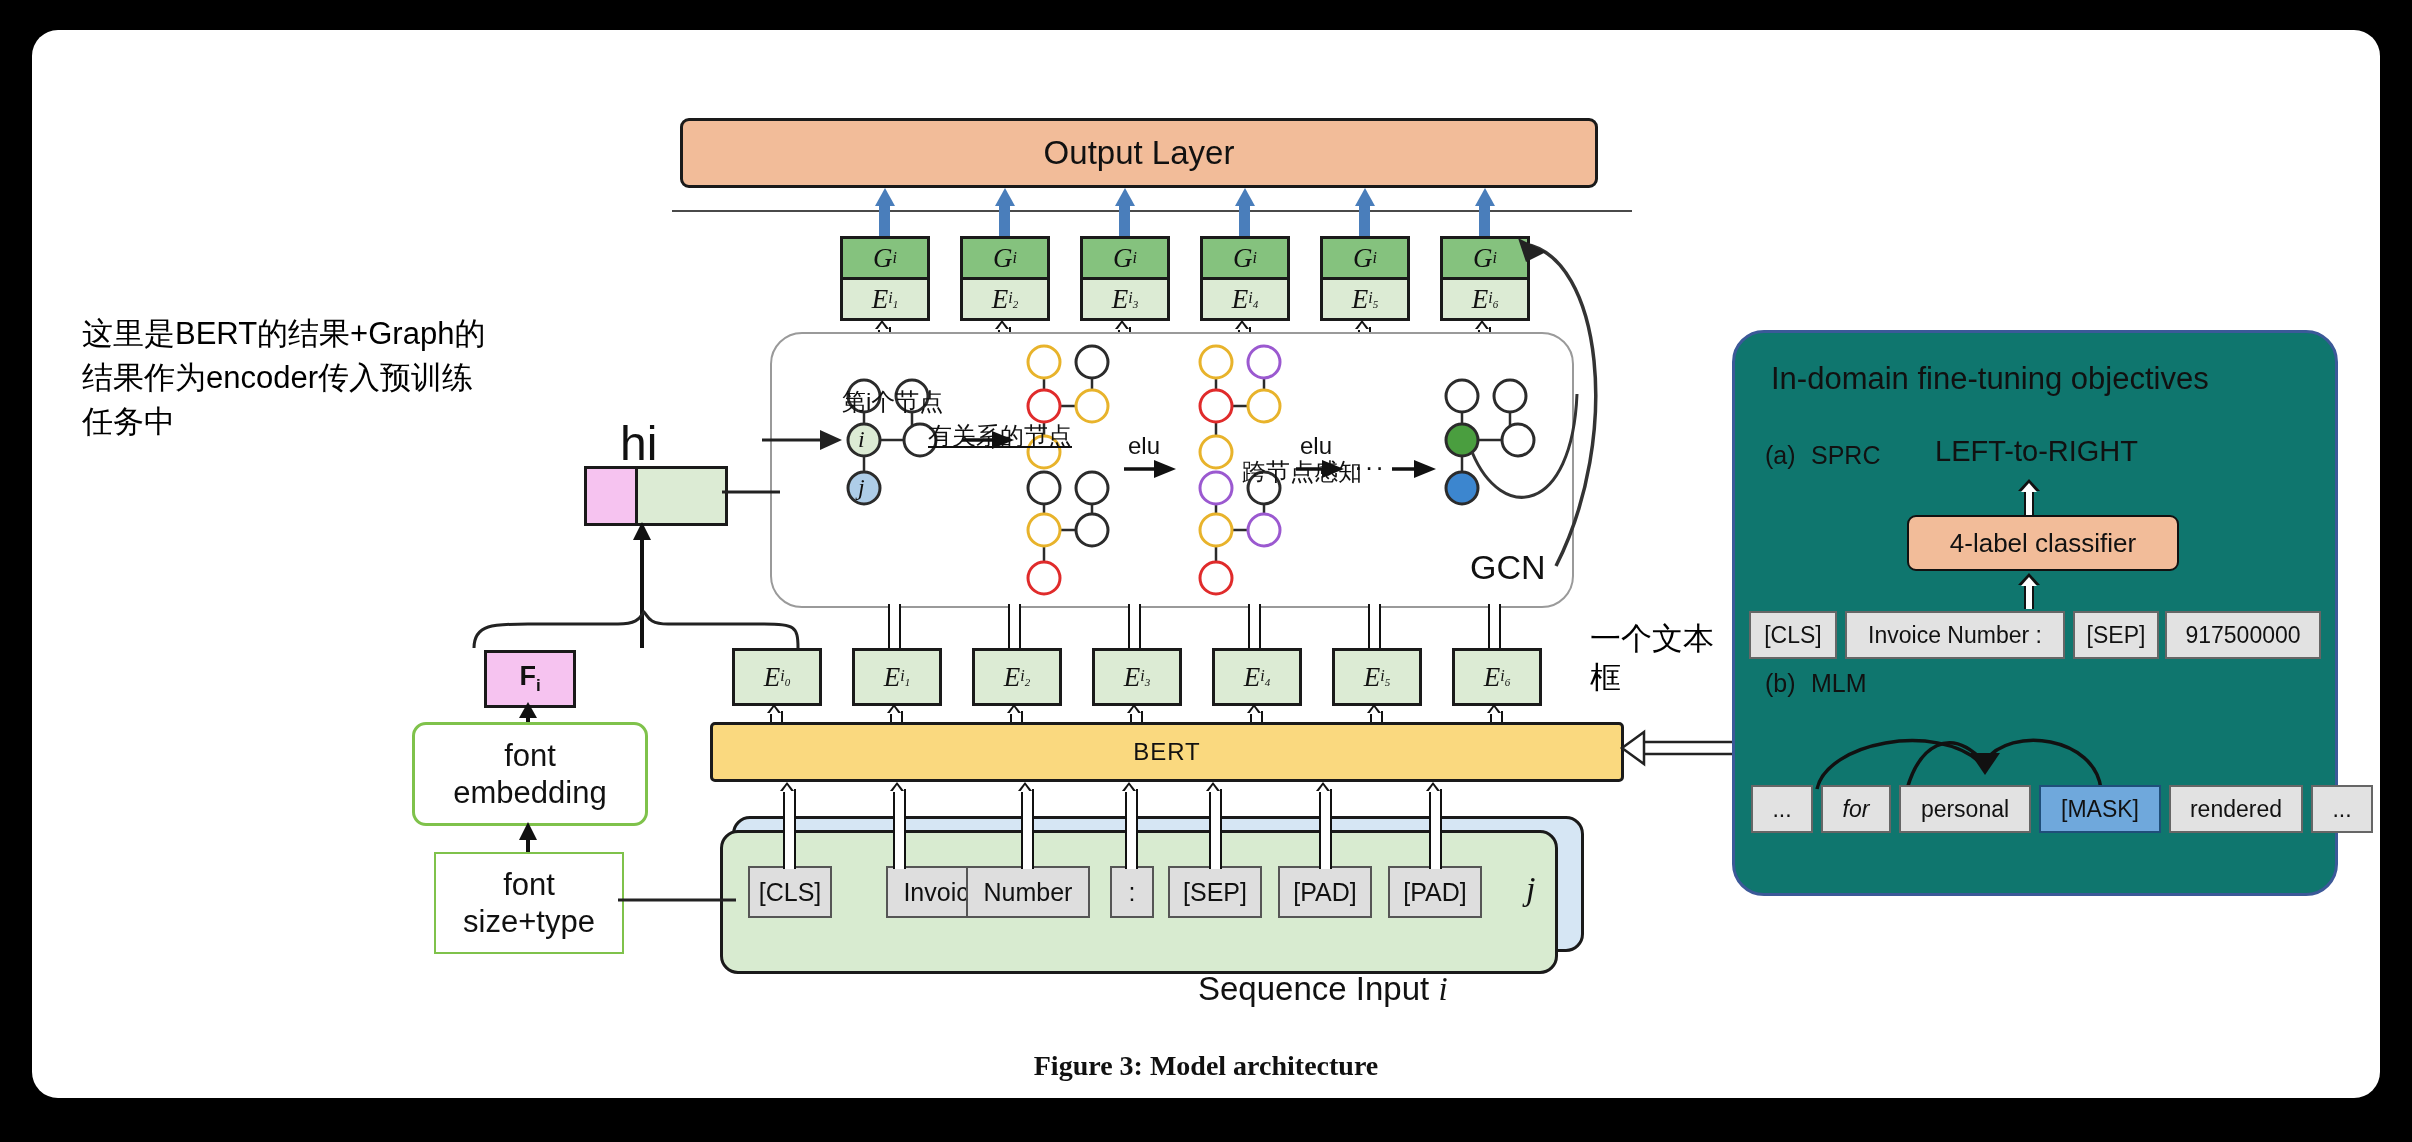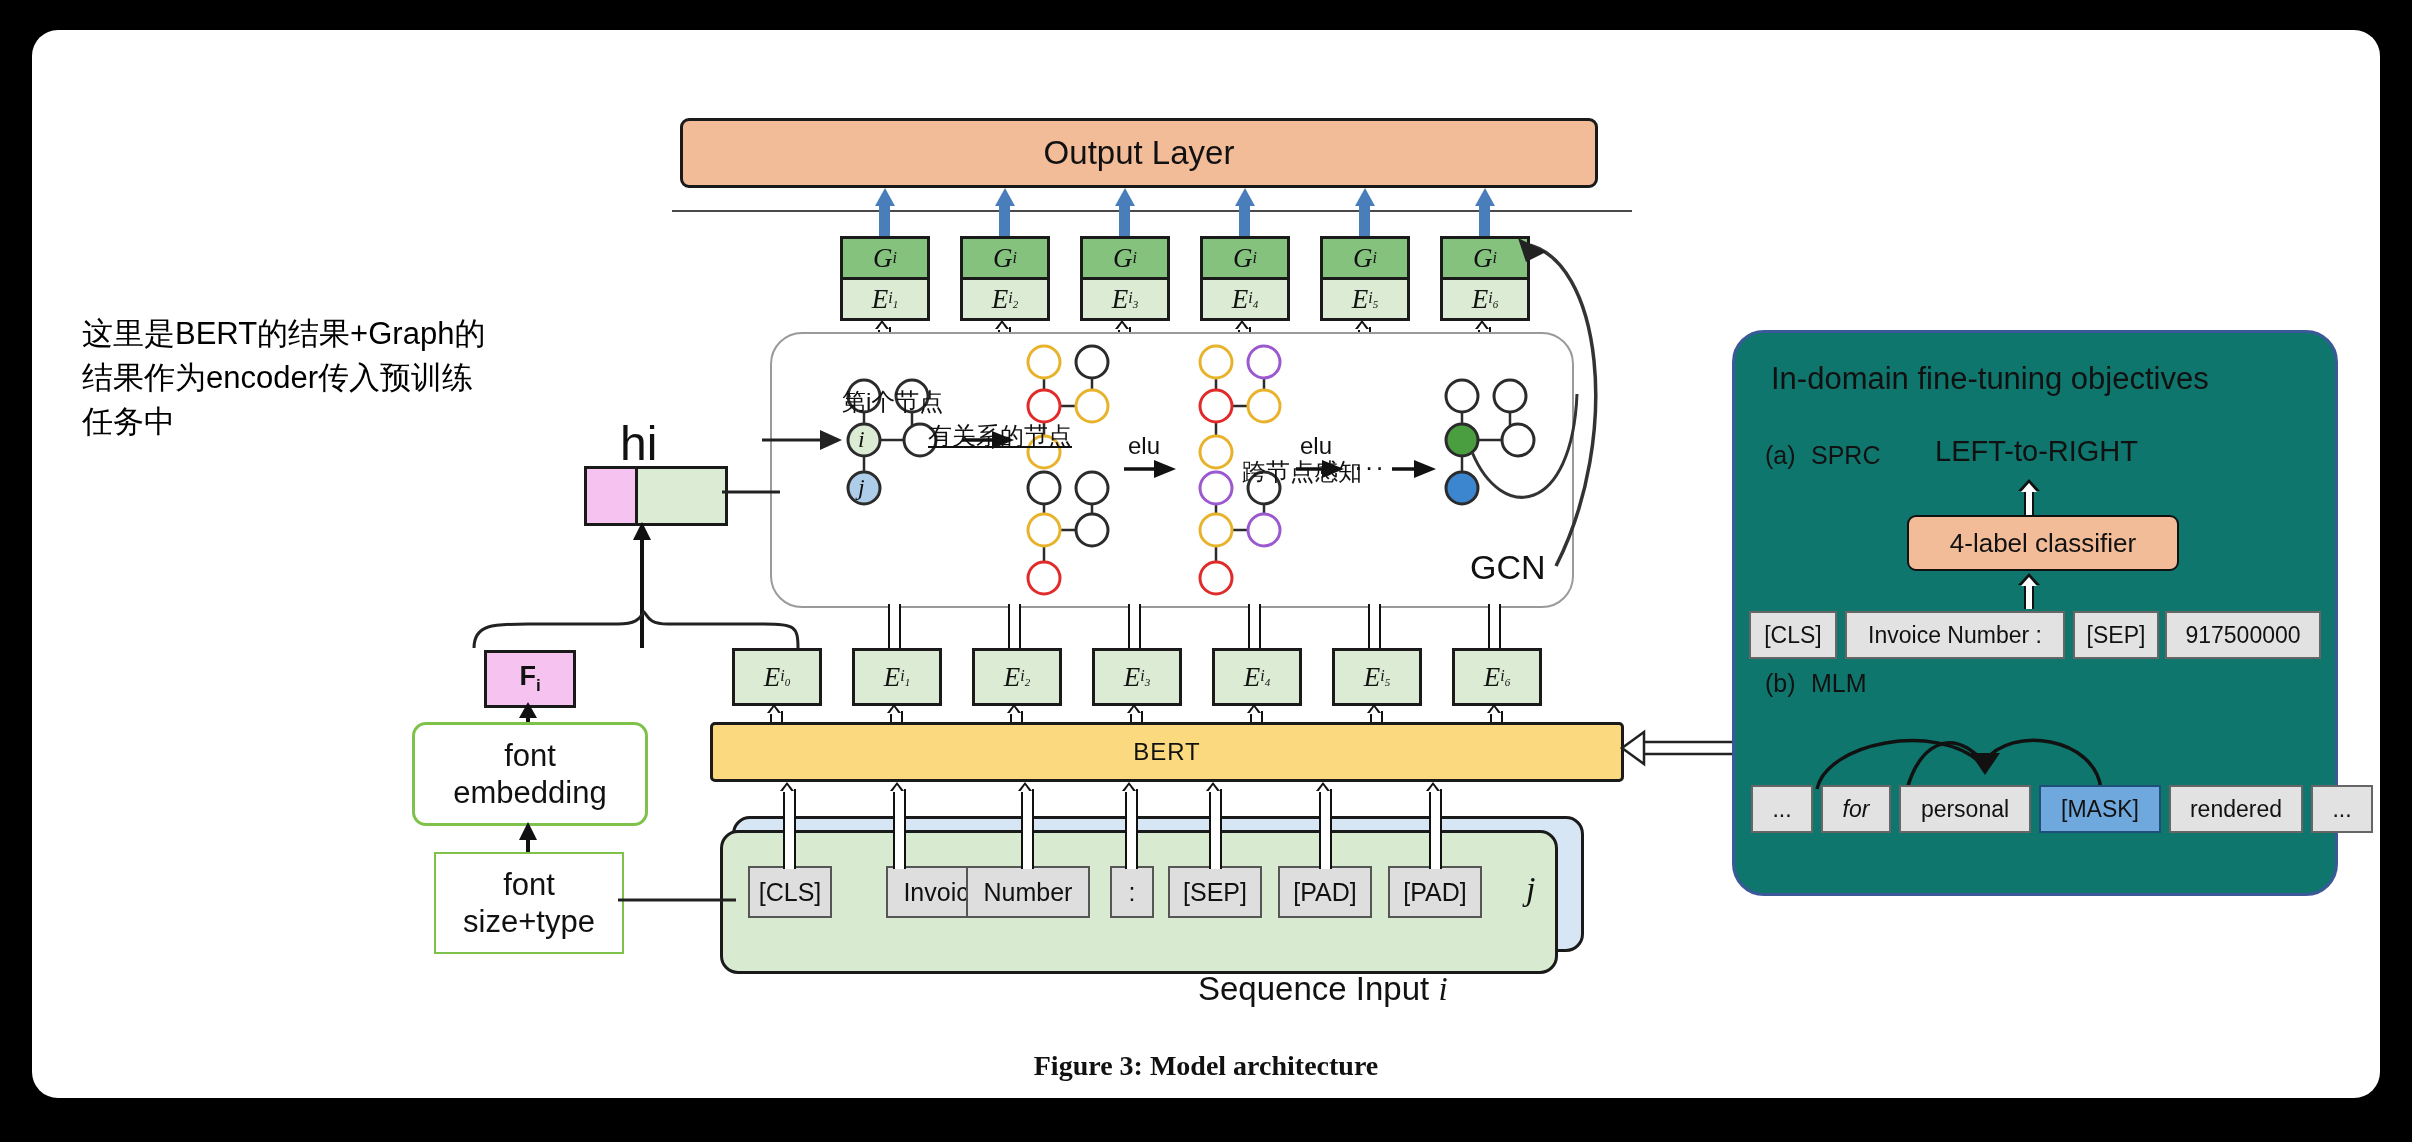--- a/index.html
+++ b/index.html
@@ -328,20 +328,24 @@
 
   <svg class="abs" style="left:598px;top:492px;width:24px;height:126px;">
     <line x1="12" y1="126" x2="12" y2="14" stroke="#111" stroke-width="4"></line>
     <polygon points="12,0 3,18 21,18" fill="#111"></polygon>
   </svg>
 
   <svg class="abs" style="left:436px;top:582px;width:340px;height:40px;">
     <path d="M6,36 C6,12 26,12 60,12 L150,12 C172,12 172,4 176,0 C180,4 180,12 200,12 L296,12 C326,12 330,14 330,36" stroke="#222" stroke-width="3" fill="none"></path>
   </svg>
 
+  <div class="abs note" style="left:1558px;top:590px;width:170px;line-height:1.25;">
+    <div>一个文本</div>
+    <div>框</div>
+  </div>
 
   <div class="abs ebox cen" style="left:700px;top:618px;">
     <div class="mathitem">E<sub>i<sub>0</sub></sub></div>
     </div>
   <div class="abs ebox cen" style="left:820px;top:618px;">
     <div class="mathitem">E<sub>i<sub>1</sub></sub></div>
     </div>
   <div class="abs ebox cen" style="left:940px;top:618px;">
     <div class="mathitem">E<sub>i<sub>2</sub></sub></div>
     </div>

